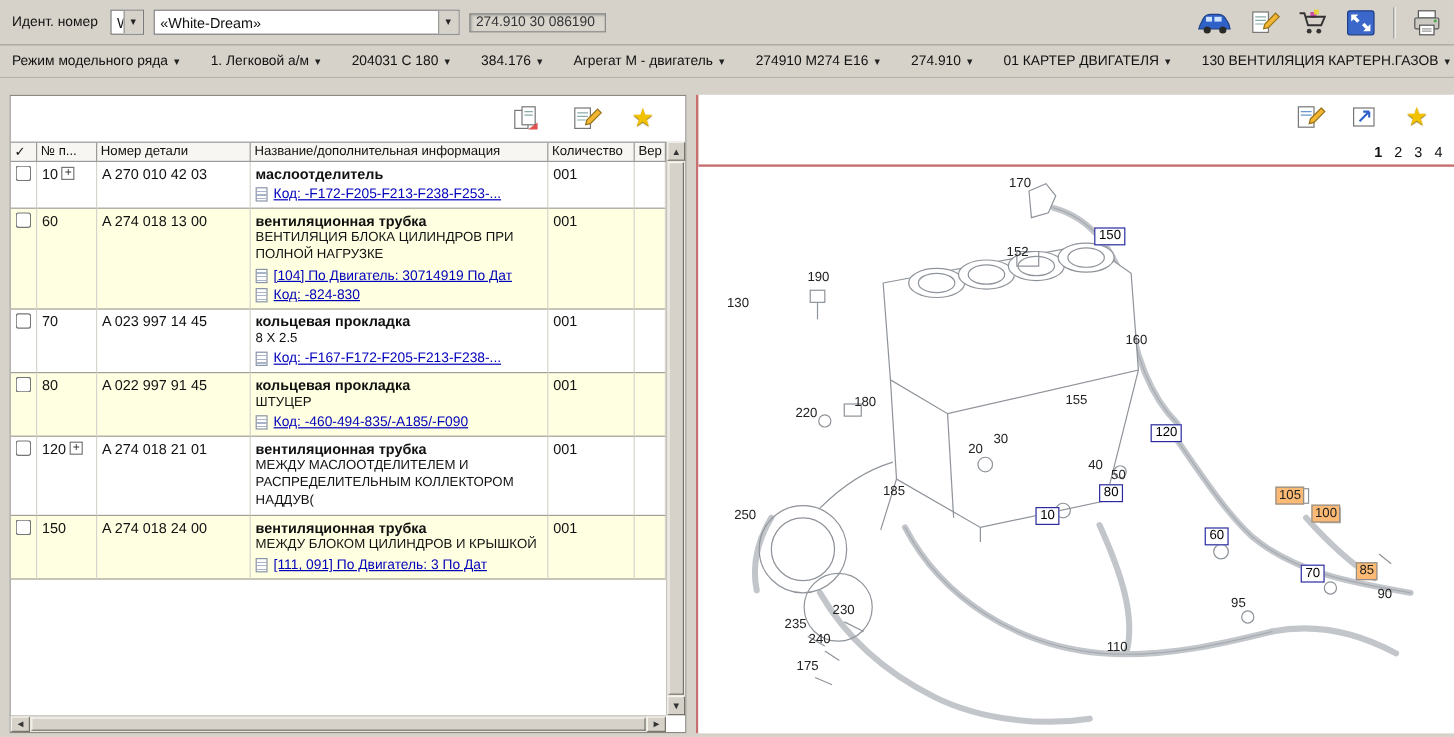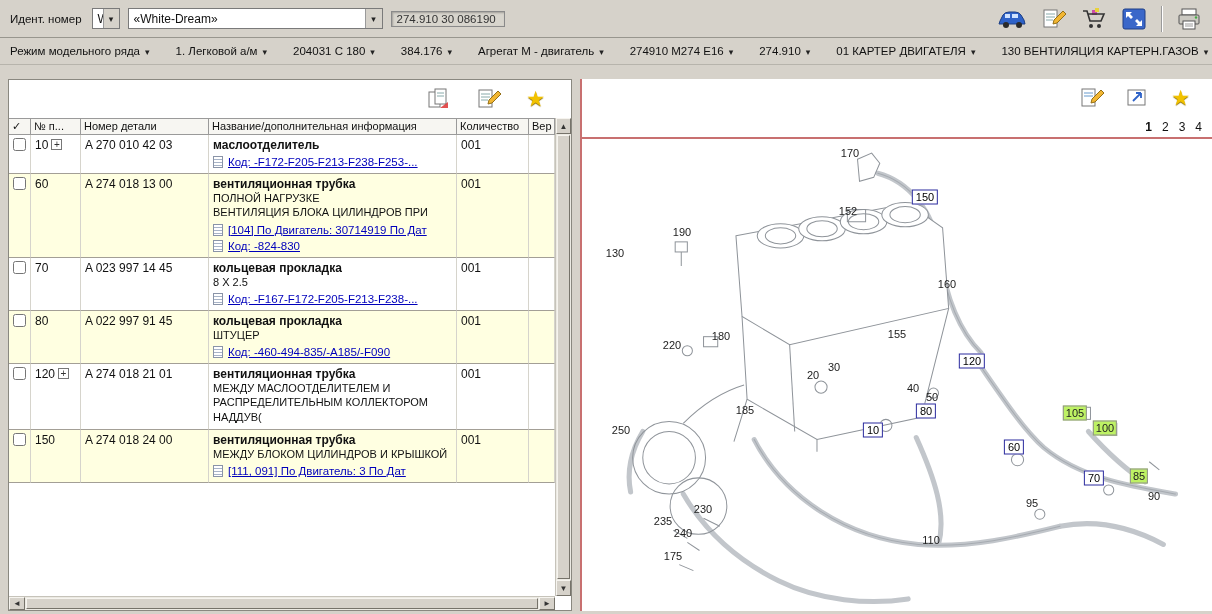--- a/index.html
+++ b/index.html
@@ -85,21 +85,21 @@
   .rp-pages .pg.current { font-weight:bold; }
   .viewport { flex:1; border-top:2px solid #c87070; position:relative; overflow:hidden; background:#fff; }
   .viewport svg.sketch { position:absolute; left:0; top:0; width:100%; height:100%; }
   .ln { fill:none; stroke:#8f949a; stroke-width:1; }
   .cyl { fill:#fff; stroke:#8f949a; stroke-width:1; }
   .hs { fill:none; stroke:#c2c6cb; stroke-width:5; stroke-linecap:round; }
   .hso { fill:none; stroke:#a6abb1; stroke-width:1; stroke-linecap:round; }
   .co { position:absolute; transform:translate(-50%,-50%); font-size:11px; color:#222;
         white-space:nowrap; cursor:pointer; line-height:13px; }
   .co.boxed { border:1px solid #2a2a9e; background:#fff; padding:0 3px; color:#000; }
-  .co.gray { background:#bef264; border:1px solid #8f8f8f; padding:0 2px; }
+  .co.gray { background:#fdba74; border:1px solid #8f8f8f; padding:0 2px; }
 </style>
 </head>
 <body>
 
 <div class="topbar">
   <span class="ident-label">Идент. номер</span>
   <div class="combo wmi">
     <span class="val">WDD</span>
     <span class="btn">▾</span>
   </div>
@@ -250,22 +250,22 @@
           <div class="c c-ver"></div>
         </div>
         <div class="trow alt">
           <div class="c c-check"><input type="checkbox" style=""></div>
           <div class="c c-pos">
             <span>60</span>
           </div>
           <div class="c c-part">A 274 018 13 00</div>
           <div class="c c-name">
             <div class="pname">вентиляционная трубка</div>
+            <div class="pdesc">ВЕНТИЛЯЦИЯ БЛОКА ЦИЛИНДРОВ ПРИ</div>
             <div class="pdesc">ПОЛНОЙ НАГРУЗКЕ</div>
-            <div class="pdesc">ВЕНТИЛЯЦИЯ БЛОКА ЦИЛИНДРОВ ПРИ</div>
             <div class="plink">
               <span class="note-ic"></span>
               <a>[104] По Двигатель: 30714919 По Дат</a>
             </div>
             <div class="plink">
               <span class="note-ic"></span>
               <a>Код: -824-830</a>
             </div>
           </div>
           <div class="c c-qty">001</div>

